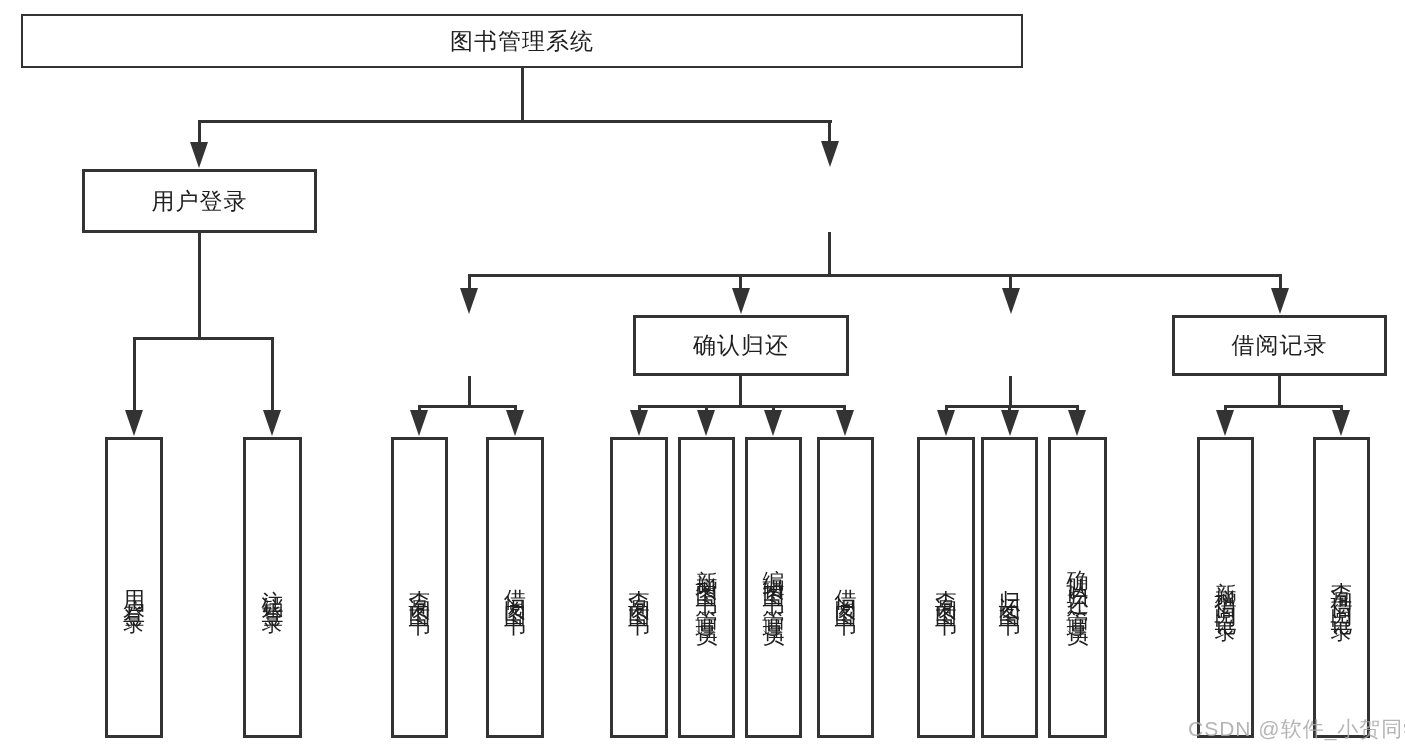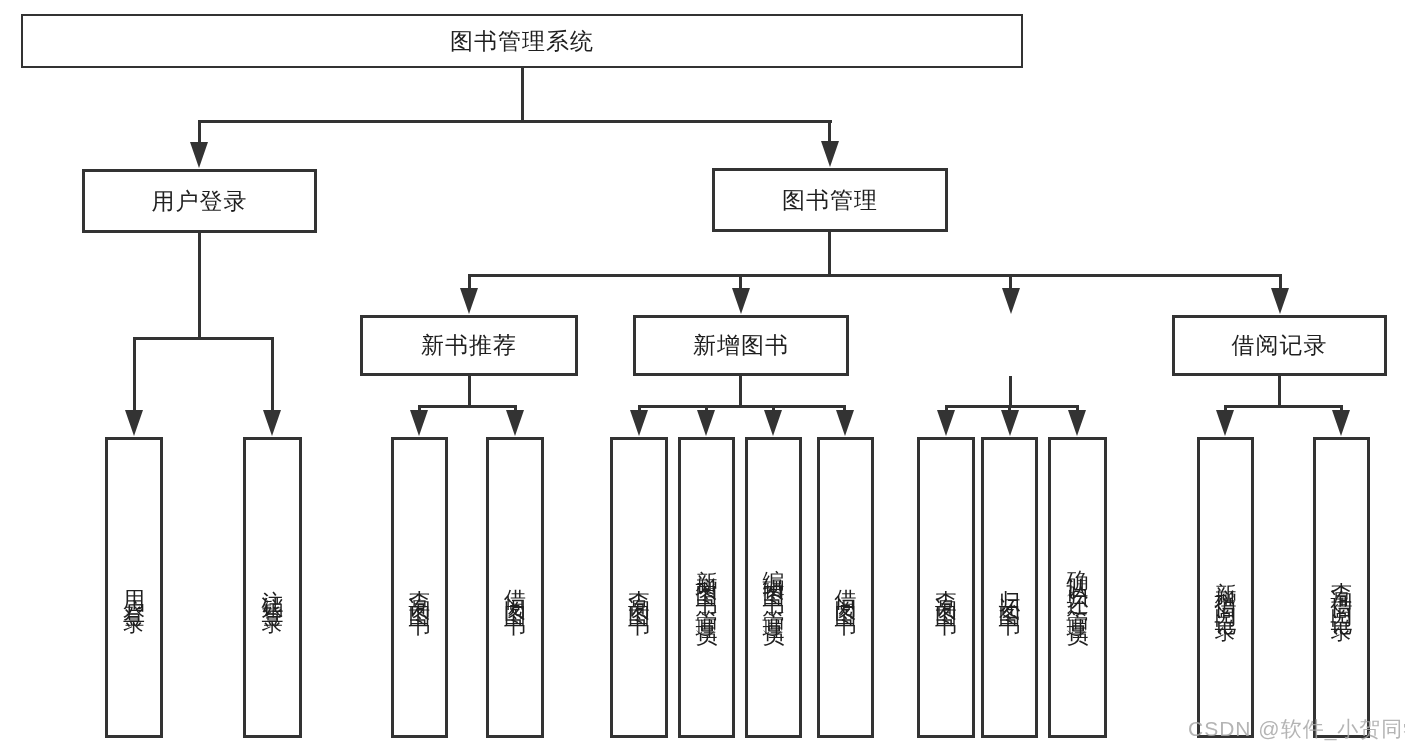--- a/index.html
+++ b/index.html
@@ -69,29 +69,23 @@
 
 <div id="stage">
 
   <div class="box thin" style="left:21px;top:14px;width:1002px;height:54px;">
     <span class="hlabel">图书管理系统</span>
   </div>
 
   <div class="box" style="left:82px;top:169px;width:235px;height:64px;">
     <span class="hlabel">用户登录</span>
   </div>
-  <div class="box" style="left:712px;top:168px;width:236px;height:64px;">
-    <span class="hlabel">图书管理</span>
-  </div>
 
-  <div class="box" style="left:360px;top:315px;width:218px;height:61px;">
-    <span class="hlabel">新书推荐</span>
-  </div>
   <div class="box" style="left:633px;top:315px;width:216px;height:61px;">
-    <span class="hlabel">新增图书</span>
+    <span class="hlabel">确认归还</span>
   </div>
   <div class="box" style="left:1172px;top:315px;width:215px;height:61px;">
     <span class="hlabel">借阅记录</span>
   </div>
 
   <div class="box" style="left:105px;top:437px;width:58px;height:301px;">
     <span class="vlabel">用户登录</span>
   </div>
   <div class="box" style="left:243px;top:437px;width:59px;height:301px;">
     <span class="vlabel">注销登录</span>

